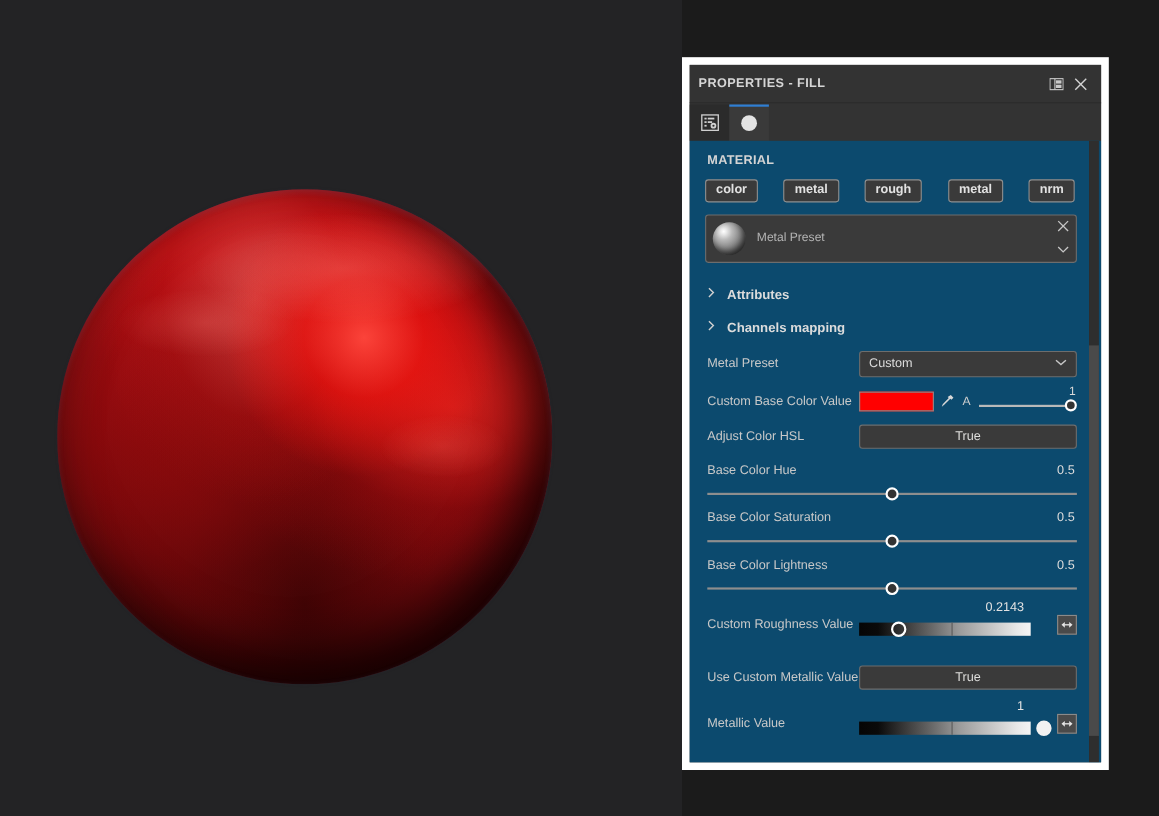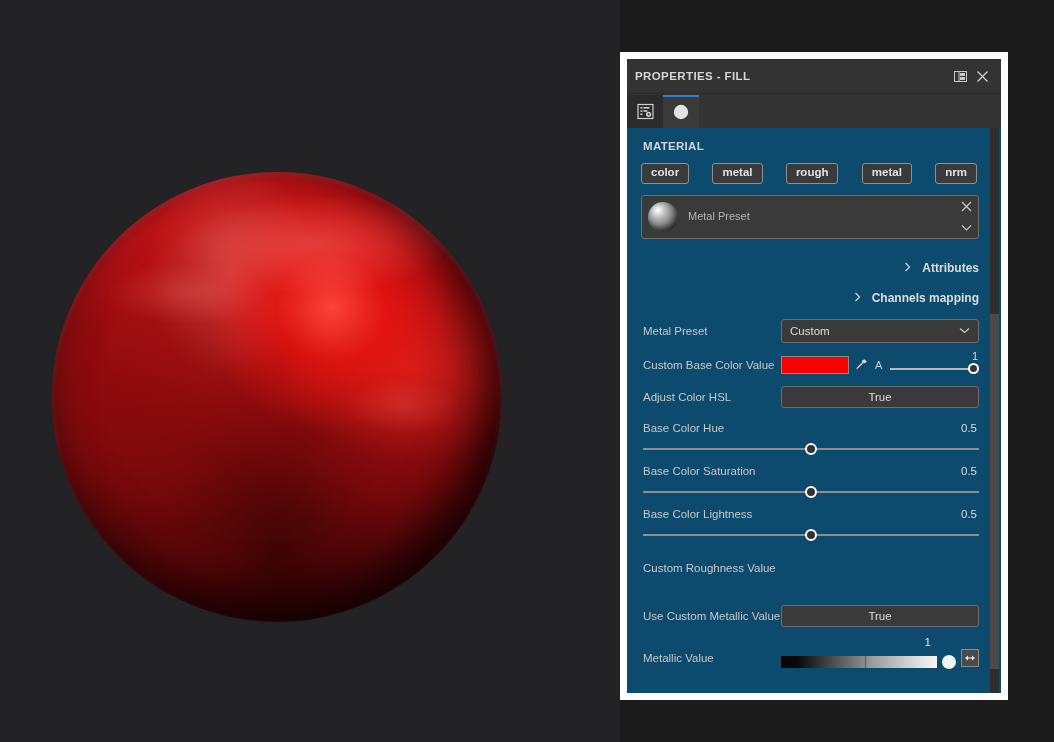--- a/index.html
+++ b/index.html
@@ -110,21 +110,21 @@
   }
   #mat-text { flex: 1; min-width: 0; }
   #mat-name { font-size: 12px; font-weight: bold; color: #dcdcdc; line-height: 1.25; }
   #mat-sub { font-size: 11px; color: #b4b4b4; line-height: 1.3; }
   #mat-actions { display: flex; flex-direction: column; align-items: center; gap: 2px; color: #c6c6c6; }
 
   
   .acc {
     display: flex; align-items: center; gap: 9px;
     font-size: 12px; font-weight: bold; color: #dcdcdc;
-    height: 30px; cursor: pointer; padding-left: 2px; justify-content: flex-end;
+    height: 30px; cursor: pointer; padding-left: 2px;
   }
   .arrow { width: 9px; color: #cfcfcf; font-size: 10px; display:inline-block; }
 
   
   .row { display: flex; align-items: center; min-height: 26px; margin-bottom: 4px; }
   .rlabel { font-size: 11.5px; color: #c8c8c8; width: 140px; flex: none; padding-left: 2px; }
   .rfield { flex: 1; }
 
   select.combo, .combo {
     width: 100%; height: 24px; background: #3a3a3a; color: #dcdcdc;
@@ -377,20 +377,35 @@
             <span class="sval">0.5</span>
           </div>
           <div class="sline">
             <div class="track"></div>
             <div class="knob" id="knob-light" style="left: 50%;"></div>
           </div>
         </div>
 
         <div class="grow" style="margin-top:8px;">
           <div class="rlabel">Custom Roughness Value</div>
+          <div class="gwrap">
+            <div class="gslider">
+              <span class="gval">0.2143</span>
+              <div class="gbar"></div>
+              <div class="gtick" id="tick-rough" style="left: 84px;"></div>
+              <div class="gknob" id="knob-rough" style="left: 36.0024px;"></div>
+            </div>
+            <div class="gbtn">
+              <svg width="12" height="12" viewBox="0 0 12 12">
+                <polygon points="1,6 4,3.4 4,8.6" fill="#e6e6e6"></polygon>
+                <polygon points="11,6 8,3.4 8,8.6" fill="#e6e6e6"></polygon>
+                <rect x="3.6" y="5.4" width="4.8" height="1.2" fill="#e6e6e6"></rect>
+              </svg>
+            </div>
+          </div>
         </div>
 
         <div class="row" style="margin-top:18px;">
           <div class="rlabel">Use Custom Metallic Value</div>
           <div class="rfield">
             <div class="boolbtn">True</div>
           </div>
         </div>
 
         <div class="grow" style="margin-top:12px;">

